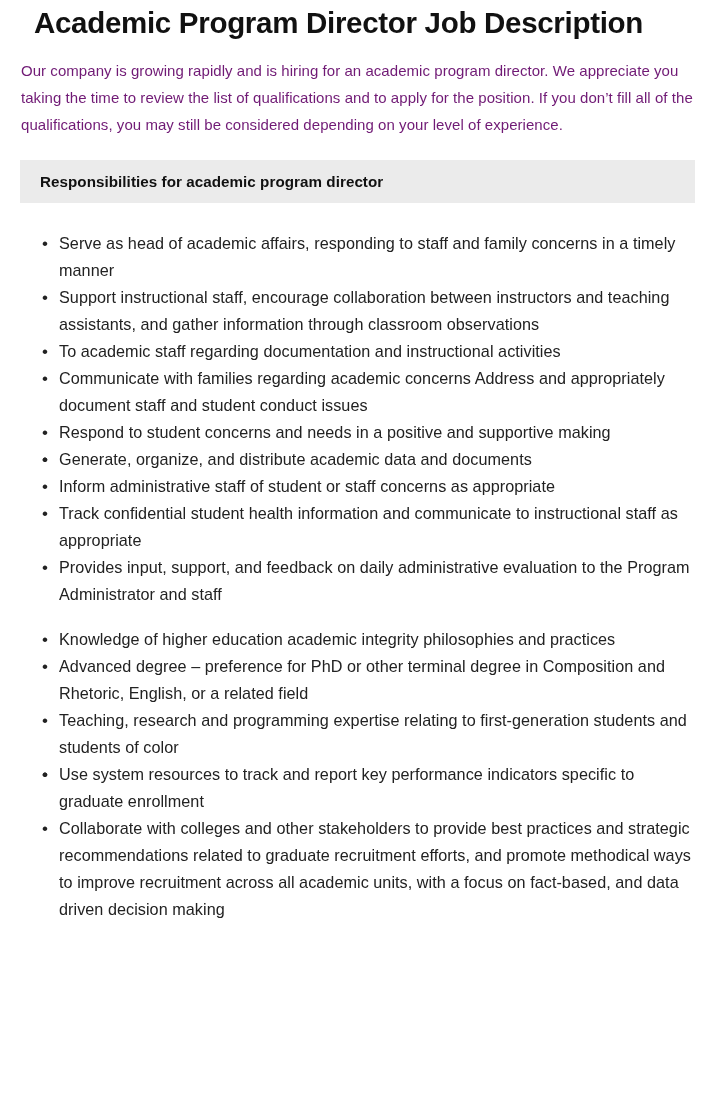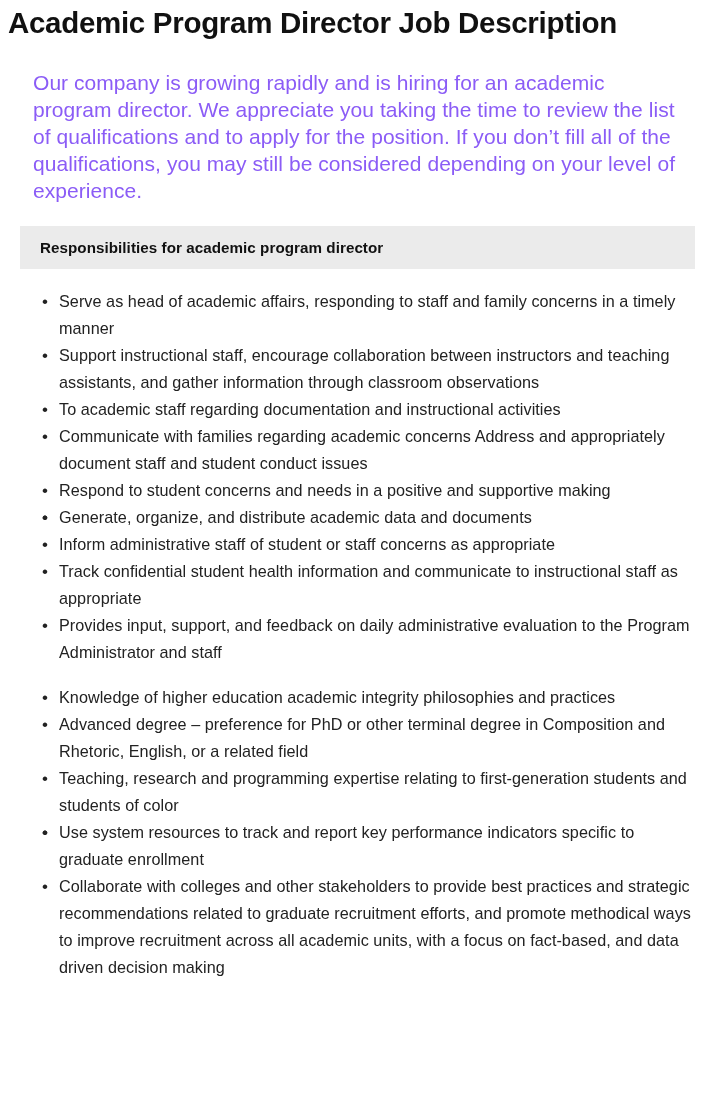--- a/index.html
+++ b/index.html
@@ -22,38 +22,38 @@
     position: relative;
   }
 
   .job-title {
     font-size: 29.5px;
     font-weight: bold;
     line-height: 40px;
     letter-spacing: -0.3px;
     color: #111111;
     margin: 0;
-    padding: 3px 20px 0 8px;
+    padding: 3px 20px 0 34px;
     white-space: nowrap;
   }
 
   .intro {
-    margin: 12px;
+    margin: 0;
     padding: 14px 24px 0 21px;
-    font-size: 21px;
+    font-size: 15px;
     line-height: 27px;
-    color: #8b5cf6;
+    color: #701a75;
     letter-spacing: 0.05px;
   }
 
   .section { margin: 0; }
 
   .section-header {
     background: #ebebeb;
-    margin: 0 25px 0 20px;
+    margin: 0 25px 8px 20px;
     padding: 11px 0 11px 20px;
     font-size: 15.2px;
     font-weight: bold;
     line-height: 21px;
     color: #111111;
     letter-spacing: 0.05px;
   }
 
   .section-header.first { margin-top: 22px; }
   .section-header.second { margin-top: 27px; }

